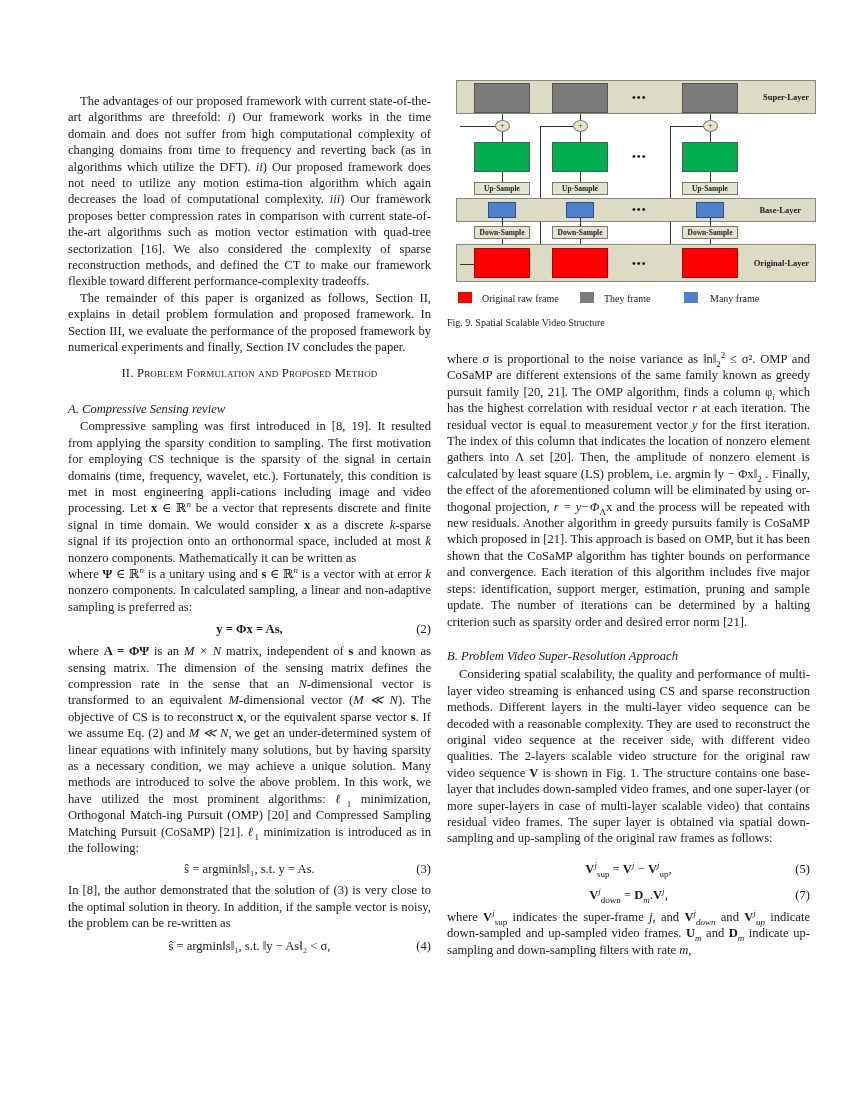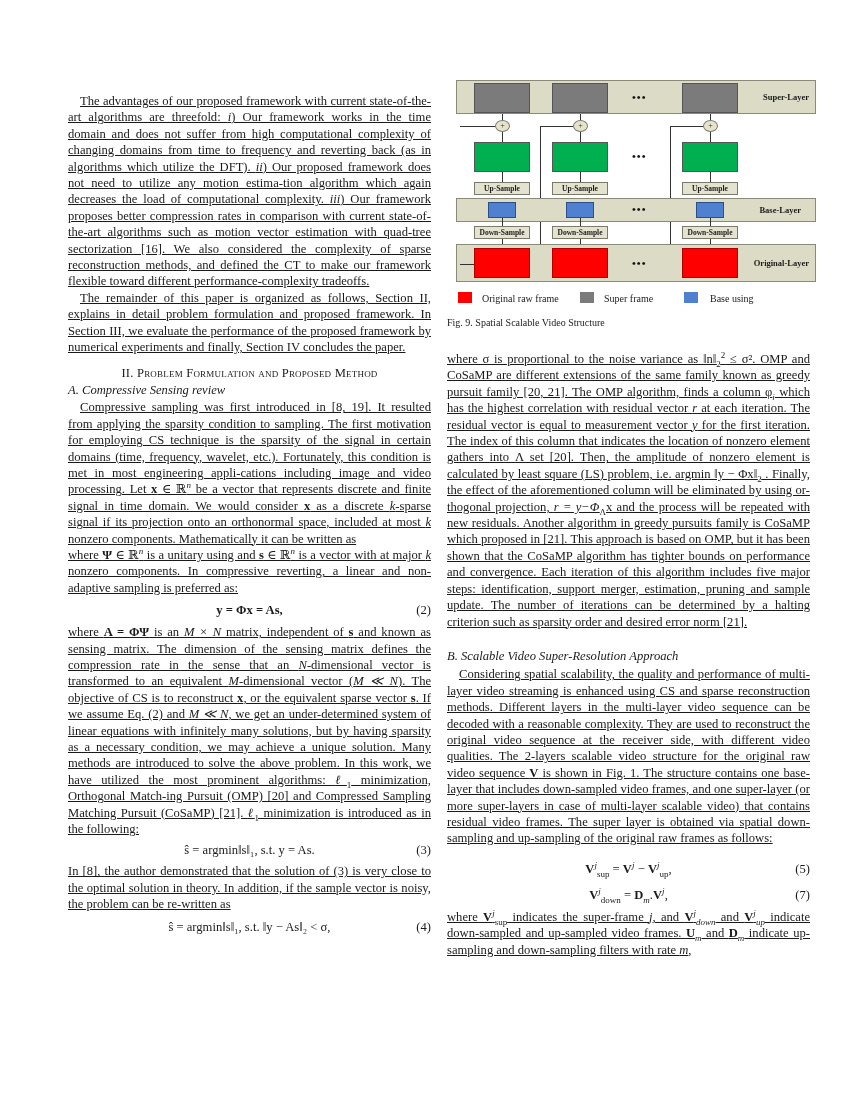--- a/index.html
+++ b/index.html
@@ -1,23 +1,23 @@
 <!DOCTYPE html>
 <html><head>
 <meta charset="utf-8">
 <style>
   * { box-sizing: border-box; margin: 0; padding: 0; }
   html, body { width: 850px; height: 1100px; background: #ffffff; }
   body { position: relative; font-family: "Liberation Serif", "DejaVu Serif", serif; color: #1a1a1a; overflow: hidden; }
   .col { position: absolute; font-size: 12.6px; line-height: 16.4px; text-align: justify; hyphens: manual; }
   #col-left { left: 68px; top: 93px; width: 363px; }
   #col-right { left: 447px; top: 331px; width: 363px; margin-top: 20px; }
-  .para { text-indent: 12px; text-decoration: underline; }
+  .para { text-indent: 12px; }
   .para.noindent { text-indent: 0; }
-  .sec-head { text-align: center; margin-top: 9px; margin-bottom: 1px; font-size: 12.6px; letter-spacing: 0.2px; }
+  .sec-head { text-align: center; margin-top: 9px; margin-bottom: 20px; font-size: 12.6px; letter-spacing: 0.2px; }
   .sec-head .sc { font-variant: small-caps; }
   .sub-head { font-style: italic; margin-top: 1px; margin-bottom: 1px; }
   .sub-head.b { margin-top: 18px; margin-bottom: 2px; }
   .eq { position: relative; text-align: center; height: 24px; line-height: 24px; margin: 2px 0; }
   .eq .num { position: absolute; right: 0; top: 0; }
   .eq.tall { height: 22px; line-height: 22px; }
   i, .it { font-style: italic; }
   b, .bf { font-weight: bold; }
   sub, sup { font-size: 9px; line-height: 0; }
 
@@ -106,54 +106,54 @@
   <div class="frame f-red" style="left:20px; top:168px; width:56px; height:30px;"></div>
   <div class="frame f-red" style="left:98px; top:168px; width:56px; height:30px;"></div>
   <div class="frame f-red" style="left:228px; top:168px; width:56px; height:30px;"></div>
   <span class="dots" style="left:178px; top:177px;">•••</span>
   <div class="hline" style="left:6px; top:184px; width:14px;"></div>
 
   <div class="legend">
     <div class="lg-sw" style="left:4px; background:#ff0000;"></div>
     <span class="lg-txt" style="left:28px;">Original raw frame</span>
     <div class="lg-sw" style="left:126px; background:#7b7b7b;"></div>
-    <span class="lg-txt" style="left:150px;">Super frame</span>
+    <span class="lg-txt" style="left:150px;">They frame</span>
     <div class="lg-sw" style="left:230px; background:#4f81d0;"></div>
-    <span class="lg-txt" style="left:256px;">Base using</span>
+    <span class="lg-txt" style="left:256px;">Many frame</span>
   </div>
 </div>
 <div id="fig-caption">Fig. 9.  Spatial Scalable Video Structure</div>
 
 <div id="col-left" class="col">
   <p class="para"><span>The advantages of our proposed framework with current state-of-the-art algorithms are threefold: </span><i>i</i><span>) Our framework works in the time domain and does not suffer from high computational complexity of changing domains from time to frequency and reverting back (as in algorithms which utilize the DFT). </span><i>ii</i><span>) Our proposed framework does not need to utilize any motion estima-tion algorithm which again decreases the load of computational complexity. </span><i>iii</i><span>) Our framework proposes better compression rates in comparison with current state-of-the-art algorithms such as motion vector estimation with quad-tree sectorization [16]. We also considered the complexity of sparse reconstruction methods, and defined the CT to make our framework flexible toward different performance-complexity tradeoffs.</span></p>
   <p class="para">The remainder of this paper is organized as follows, Section II, explains in detail problem formulation and proposed framework. In Section III, we evaluate the performance of the proposed framework by numerical experiments and finally, Section IV concludes the paper.</p>
 
   <div class="sec-head"><span>II. </span><span class="sc">Problem Formulation and Proposed Method</span></div>
   <div class="sub-head">A. Compressive Sensing review</div>
 
   <p class="para"><span>Compressive sampling was first introduced in [8, 19]. It resulted from applying the sparsity condition to sampling. The first motivation for employing CS technique is the sparsity of the signal in certain domains (time, frequency, wavelet, etc.). Fortunately, this condition is met in most engineering appli-cations including image and video processing. Let </span><b>x</b><span> ∈ </span><span>ℝ</span><sup class="it">n</sup><span> be a vector that represents discrete and finite signal in time domain. We would consider </span><b>x</b><span> as a discrete </span><i>k</i><span>-sparse signal if its projection onto an orthonormal space, included at most </span><i>k</i><span> nonzero components. Mathematically it can be written as</span></p>
 
 
-  <p class="para noindent"><span>where </span><b>Ψ</b><span> ∈ ℝ</span><sup class="it">n</sup><span> is a unitary using and </span><b>s</b><span> ∈ ℝ</span><sup class="it">n</sup><span> is a vector with at major </span><i>k</i><span> nonzero components. In compressive reverting, a linear and non-adaptive sampling is preferred as:</span></p>
+  <p class="para noindent"><span>where </span><b>Ψ</b><span> ∈ ℝ</span><sup class="it">n</sup><span> is a unitary using and </span><b>s</b><span> ∈ ℝ</span><sup class="it">n</sup><span> is a vector with at error </span><i>k</i><span> nonzero components. In calculated sampling, a linear and non-adaptive sampling is preferred as:</span></p>
 
   <div class="eq"><b>y = Φx = As,</b><span class="num">(2)</span></div>
 
   <p class="para noindent"><span>where </span><b>A = ΦΨ</b><span> is an </span><i>M × N</i><span> matrix, independent of </span><b>s</b><span> and known as sensing matrix. The dimension of the sensing matrix defines the compression rate in the sense that an </span><i>N</i><span>-dimensional vector is transformed to an equivalent </span><i>M</i><span>-dimensional vector (</span><i>M ≪ N</i><span>). The objective of CS is to reconstruct </span><b>x</b><span>, or the equivalent sparse vector </span><b>s</b><span>. If we assume Eq. (2) and </span><i>M ≪ N</i><span>, we get an under-determined system of linear equations with infinitely many solutions, but by having sparsity as a necessary condition, we may achieve a unique solution. Many methods are introduced to solve the above problem. In this work, we have utilized the most prominent algorithms: </span><i>ℓ</i><sub>1</sub><span> minimization, Orthogonal Match-ing Pursuit (OMP) [20] and Compressed Sampling Matching Pursuit (CoSaMP) [21]. </span><i>ℓ</i><sub>1</sub><span> minimization is introduced as in the following:</span></p>
 
   <div class="eq tall"><span>ŝ = argmin‖s‖₁,    s.t. y = As.</span><span class="num">(3)</span></div>
 
   <p class="para noindent">In [8], the author demonstrated that the solution of (3) is very close to the optimal solution in theory. In addition, if the sample vector is noisy, the problem can be re-written as</p>
 
   <div class="eq"><span>ŝ = argmin‖s‖₁,    s.t. ‖y − As‖₂ &lt; σ,</span><span class="num">(4)</span></div>
 </div>
 
 <div id="col-right" class="col">
   <p class="para noindent"><span>where σ is proportional to the noise variance as ‖n‖</span><sub>2</sub><sup>2</sup><span> ≤ σ². OMP and CoSaMP are different extensions of the same family known as greedy pursuit family [20, 21]. The OMP algorithm, finds a column φ</span><sub class="it">i</sub><span> which has the highest correlation with residual vector </span><i>r</i><span> at each iteration. The residual vector is equal to measurement vector </span><i>y</i><span> for the first iteration. The index of this column that indicates the location of nonzero element gathers into Λ set [20]. Then, the amplitude of nonzero element is calculated by least square (LS) problem, i.e. </span><span>argmin ‖y − Φx‖</span><sub>2</sub><span> . Finally, the effect of the aforementioned column will be eliminated by using or-thogonal projection, </span><i>r = y−Φ</i><sub>Λ</sub><span>x and the process will be repeated with new residuals. Another algorithm in greedy pursuits family is CoSaMP which proposed in [21]. This approach is based on OMP, but it has been shown that the CoSaMP algorithm has tighter bounds on performance and convergence. Each iteration of this algorithm includes five major steps: identification, support merger, estimation, pruning and sample update. The number of iterations can be determined by a halting criterion such as sparsity order and desired error norm [21].</span></p>
 
-  <div class="sub-head b">B. Scalable Video Super-Resolution Approach</div>
+  <div class="sub-head b">B. Problem Video Super-Resolution Approach</div>
 
   <p class="para"><span>Considering spatial scalability, the quality and performance of multi-layer video streaming is enhanced using CS and sparse reconstruction methods. Different layers in the multi-layer video sequence can be decoded with a reasonable complexity. They are used to reconstruct the original video sequence at the receiver side, with different video qualities. The 2-layers scalable video structure for the original raw video sequence </span><b>V</b><span> is shown in Fig. 1. The structure contains one base-layer that includes down-sampled video frames, and one super-layer (or more super-layers in case of multi-layer scalable video) that contains residual video frames. The super layer is obtained via spatial down-sampling and up-sampling of the original raw frames as follows:</span></p>
 
   <div class="eq" style="margin-top:10px;"><b>V</b><sup class="it">j</sup><sub>sup</sub> = <b>V</b><sup class="it">j</sup> − <b>V</b><sup class="it">j</sup><sub>up</sub>,<span class="num">(5)</span></div>
   <div class="eq"><b>V</b><sup class="it">j</sup><sub>down</sub> = <b>D</b><sub class="it">m</sub>.<b>V</b><sup class="it">j</sup>,<span class="num">(7)</span></div>
 
   <p class="para noindent"><span>where </span><b>V</b><sup class="it">j</sup><sub>sup</sub><span> indicates the super-frame </span><i>j</i><span>, and </span><b>V</b><sup class="it">j</sup><sub class="it">down</sub><span> and </span><b>V</b><sup class="it">j</sup><sub class="it">up</sub><span> indicate down-sampled and up-sampled video frames. </span><b>U</b><sub class="it">m</sub><span> and </span><b>D</b><sub class="it">m</sub><span> indicate up-sampling and down-sampling filters with rate </span><i>m</i><span>,</span></p>
 </div>
 
 </body></html>

